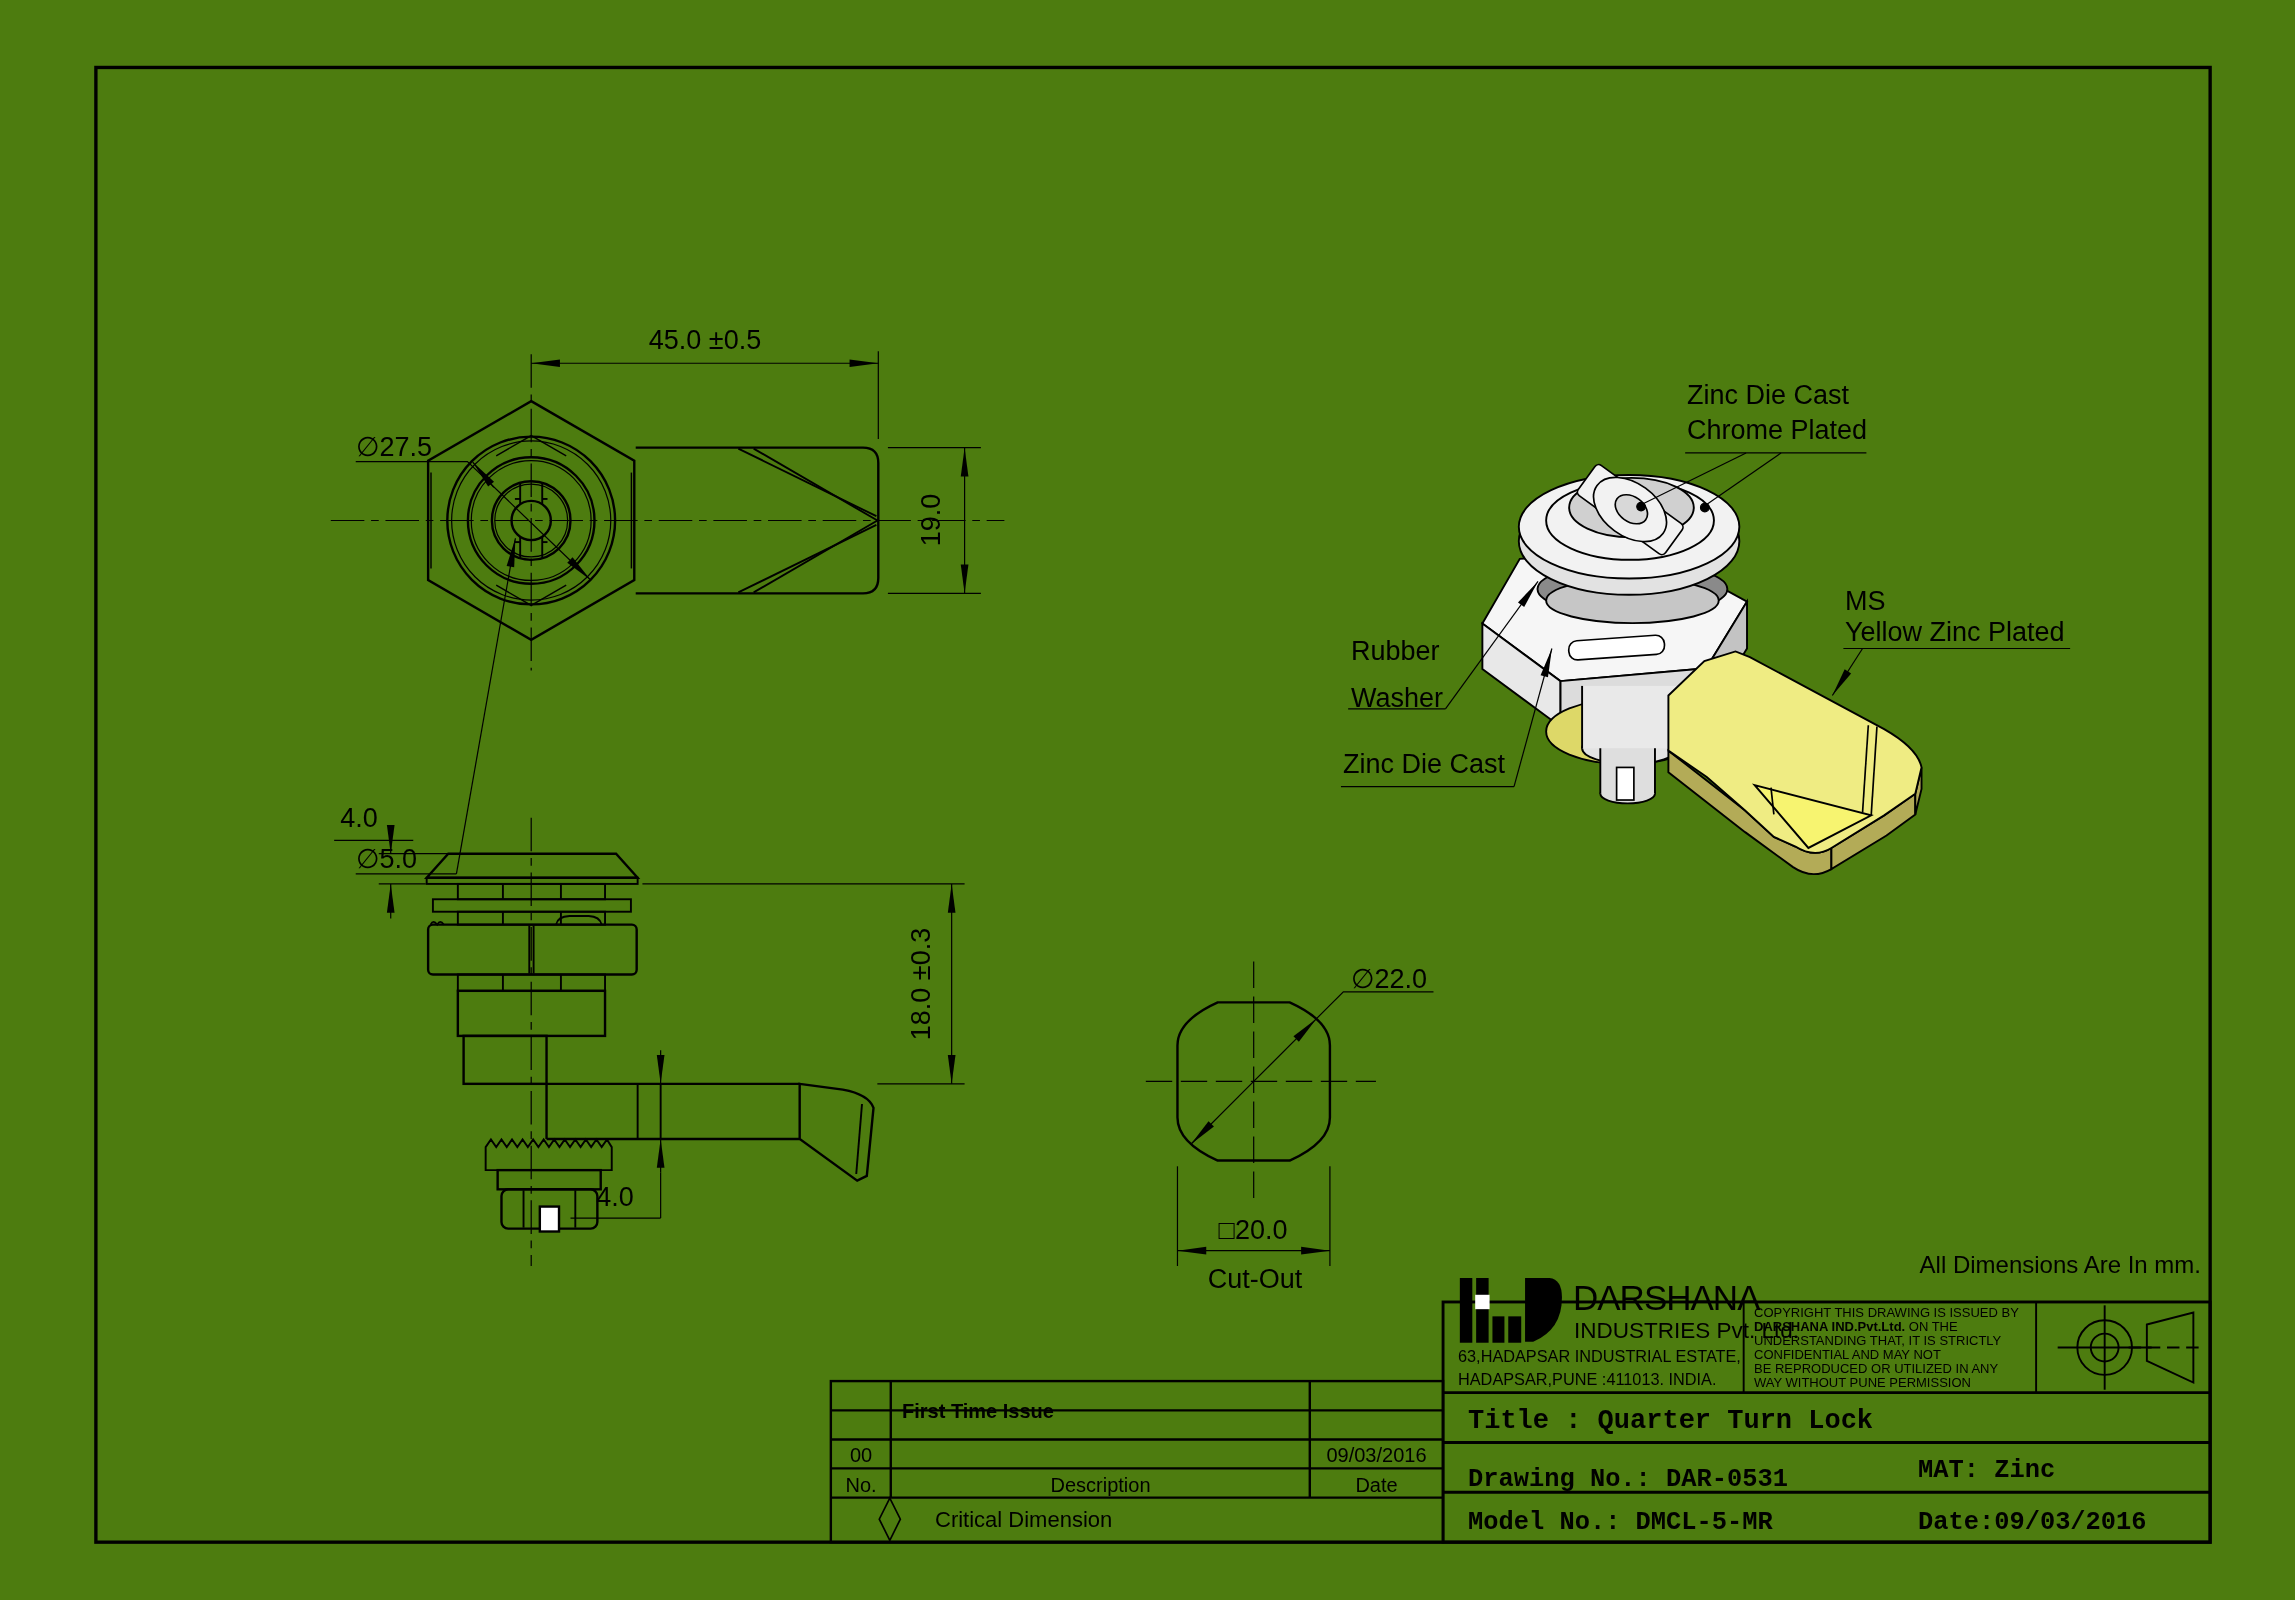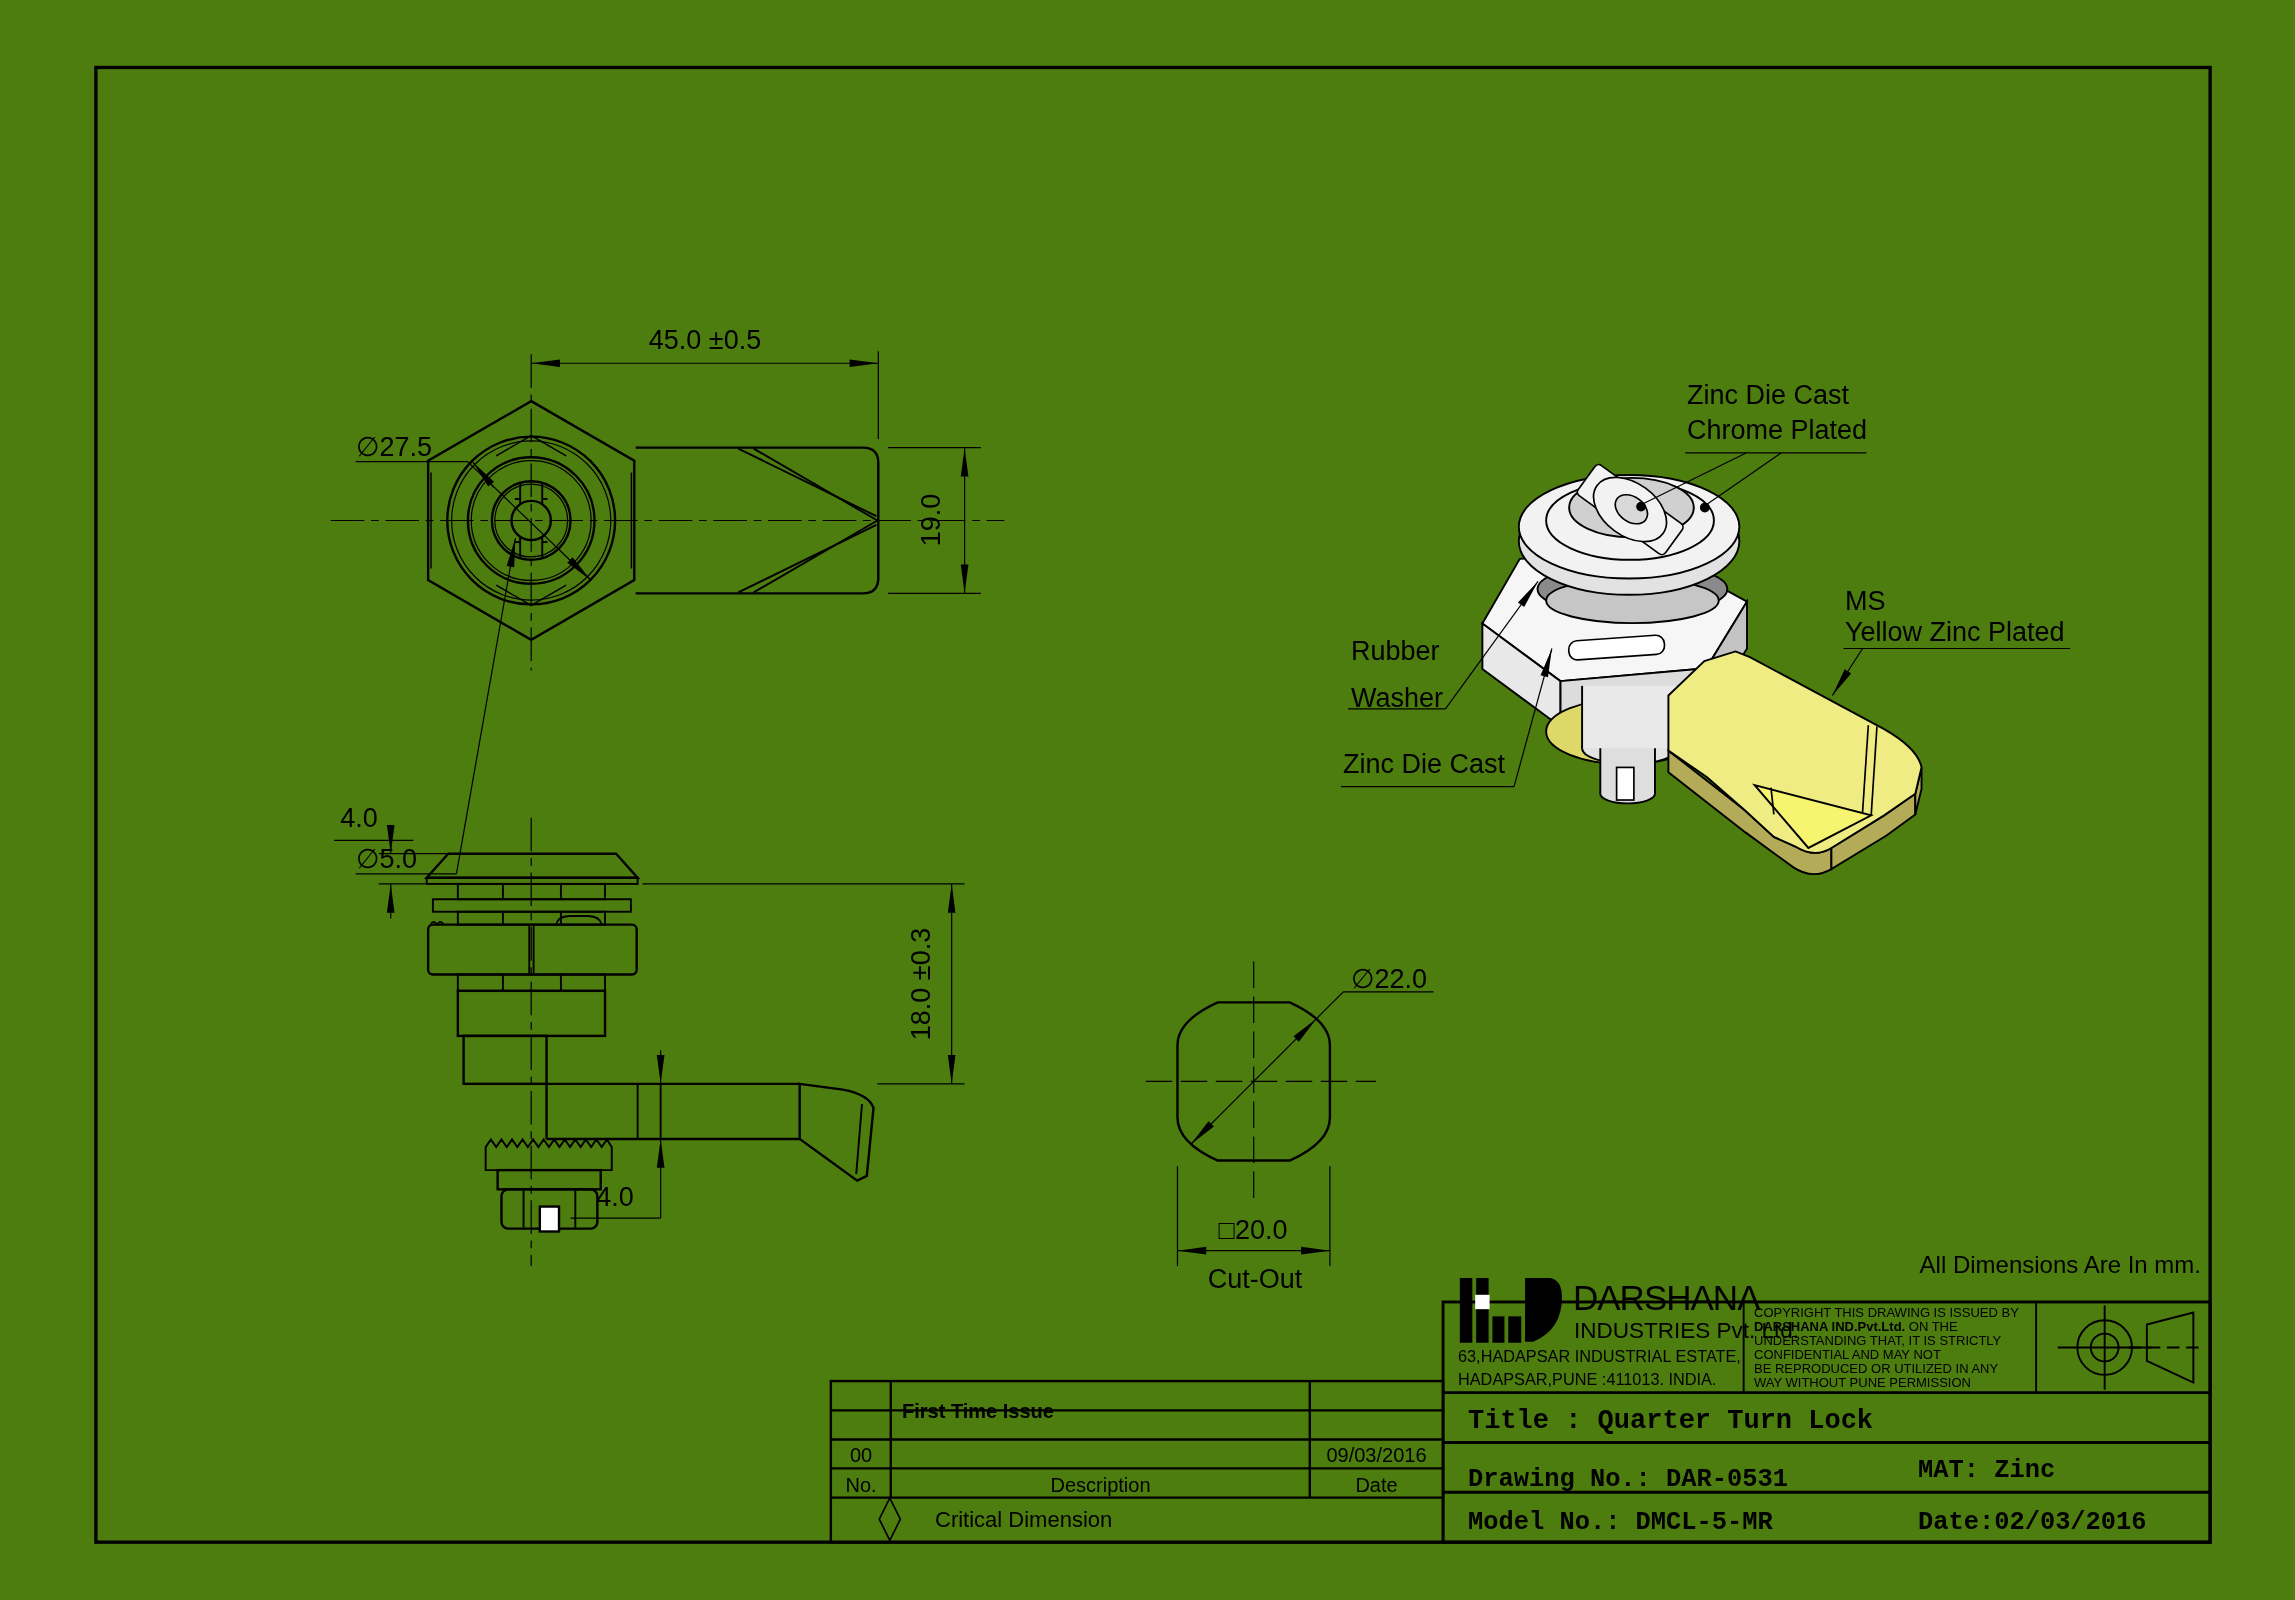--- a/index.html
+++ b/index.html
@@ -322,16 +322,16 @@
 <span class="b">DARSHANA IND.Pvt.Ltd.</span><span> ON THE</span><br>
 <span>UNDERSTANDING THAT, IT IS STRICTLY</span><br>
 <span>CONFIDENTIAL AND MAY NOT</span><br>
 <span>BE REPRODUCED OR UTILIZED IN ANY</span><br>
 <span>WAY WITHOUT PUNE PERMISSION</span></div>
 
 <div class="t mono tb-title" style="left:1468px; top:1406px;">Title : Quarter Turn Lock</div>
 <div class="t mono tb-row" style="left:1468px; top:1458px;margin-top:7px;">Drawing No.: DAR-0531</div>
 <div class="t mono tb-row" style="left:1918px; top:1456px;">MAT: Zinc</div>
 <div class="t mono tb-row" style="left:1468px; top:1508px;">Model No.: DMCL-5-MR</div>
-<div class="t mono tb-row" style="left:1918px; top:1508px;">Date:02/03/2016</div>
+<div class="t mono tb-row" style="left:1918px; top:1508px;">Date:09/03/2016</div>
 
 </div>
 
 
 </body></html>

